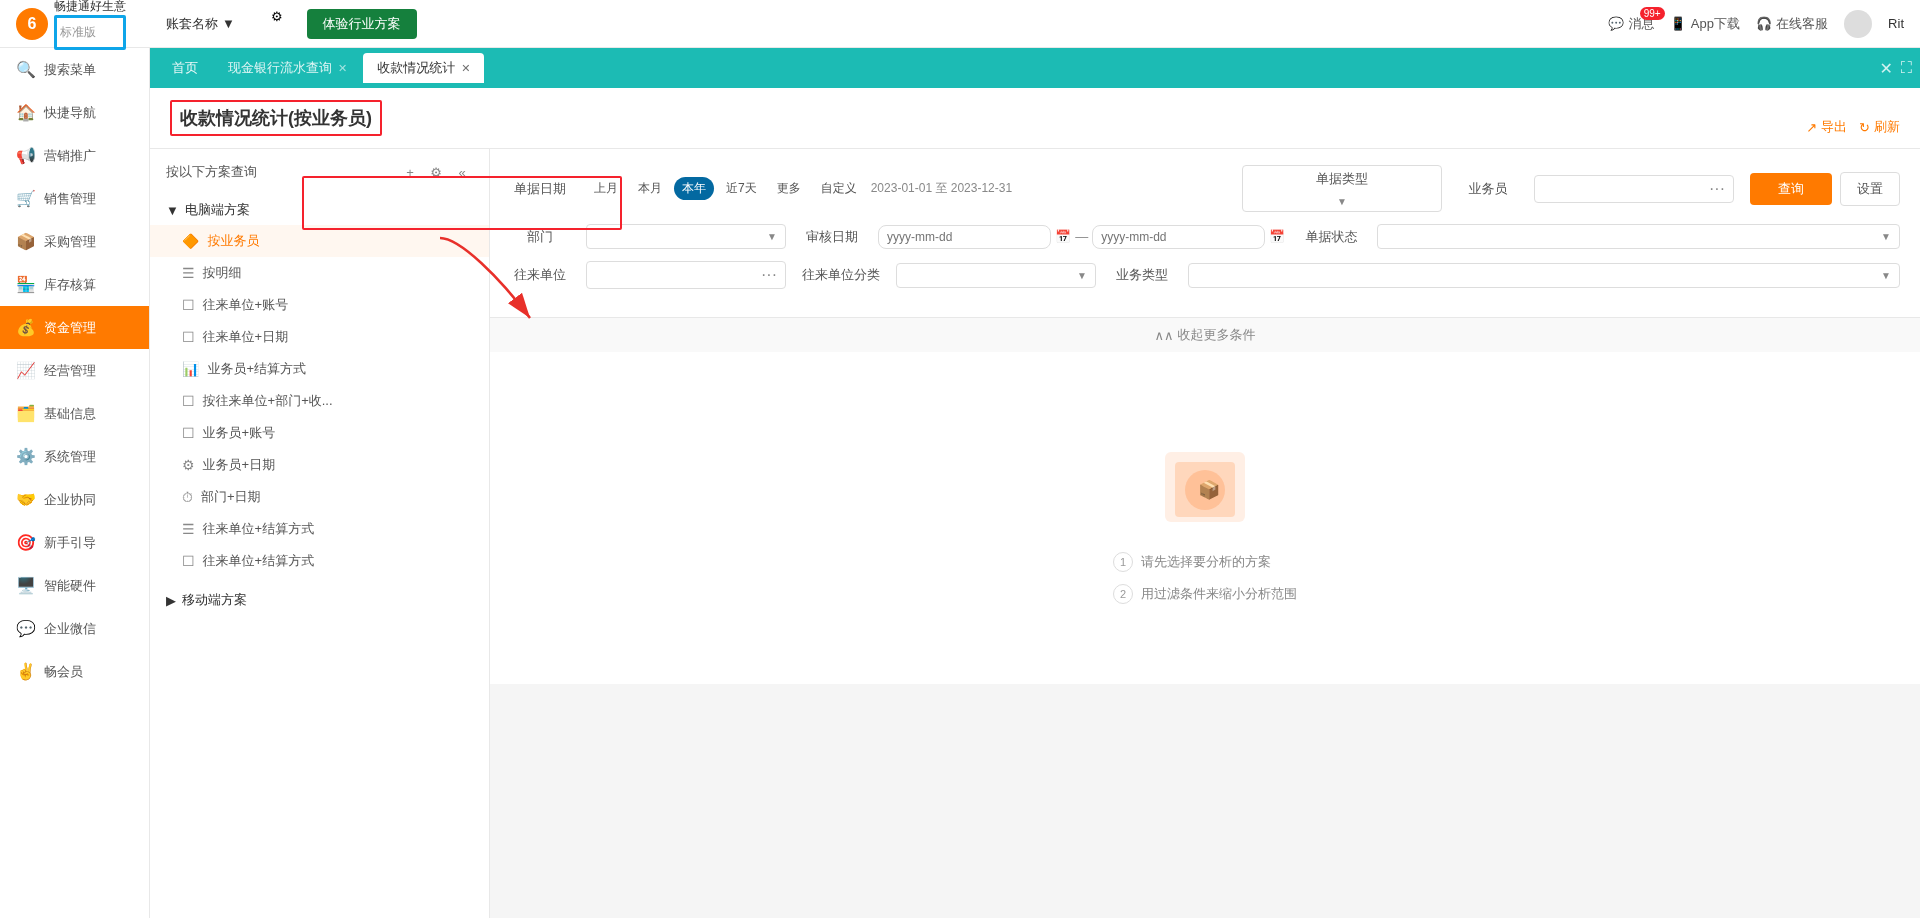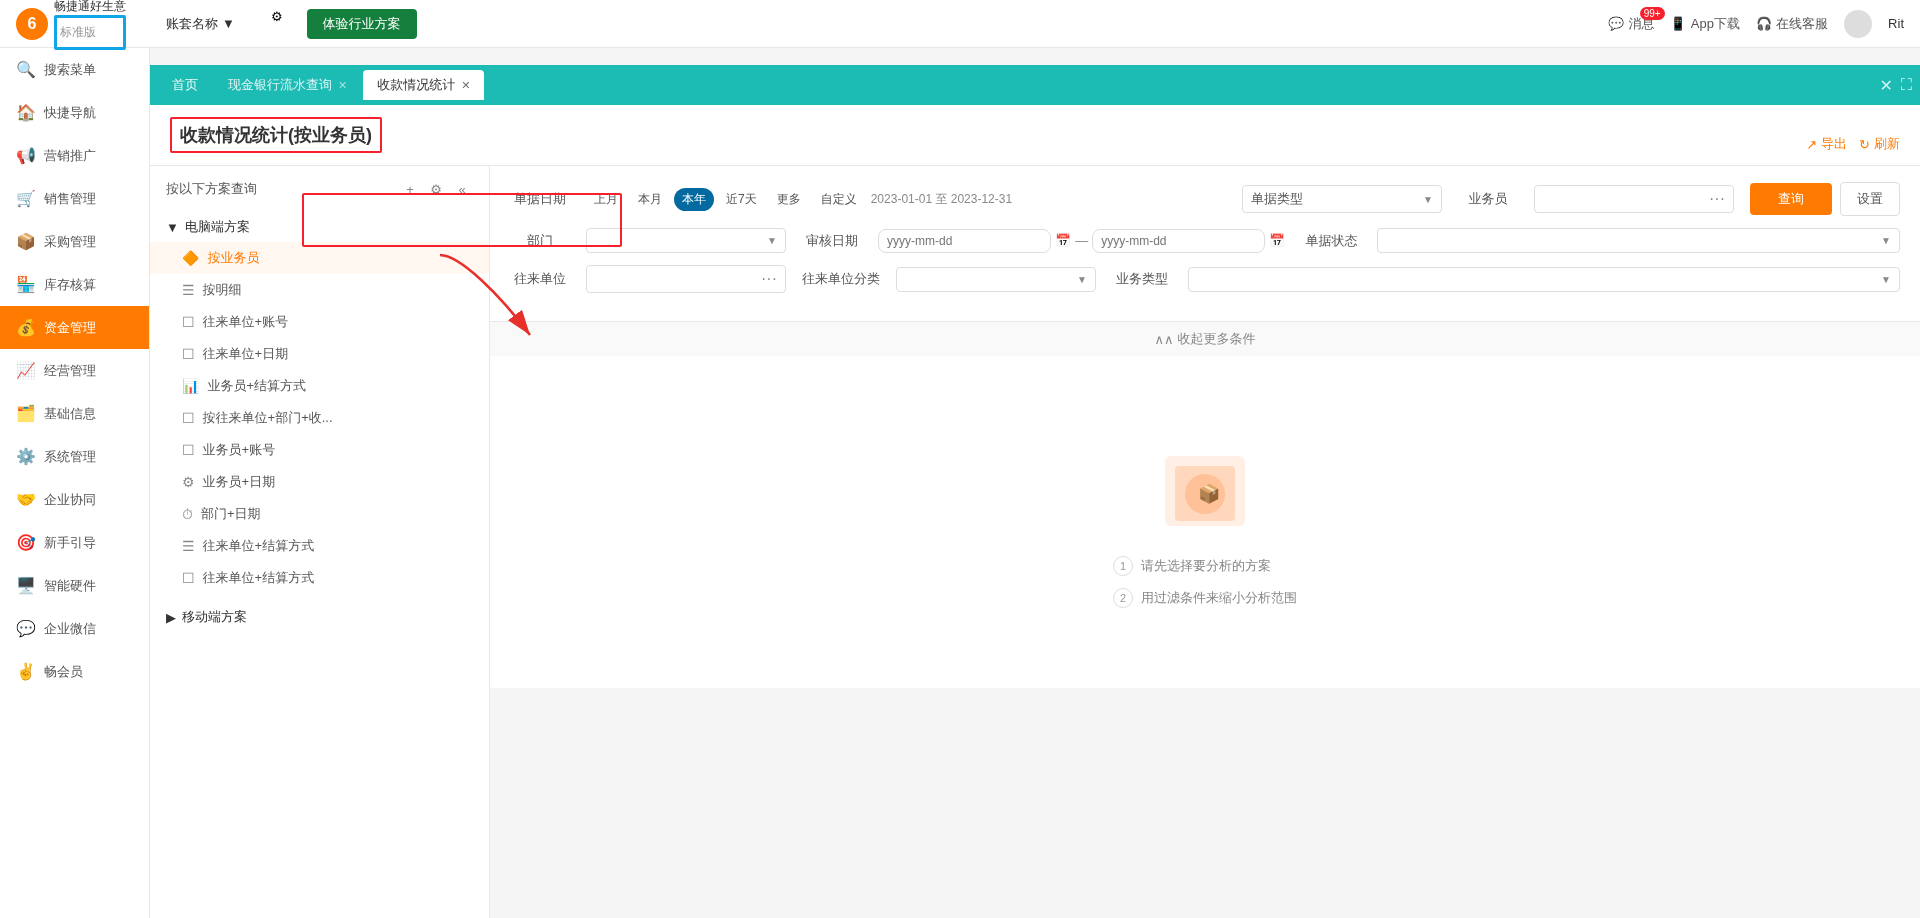--- a/index.html
+++ b/index.html
@@ -80,21 +80,20 @@
     }
 
     
     .tab-bar {
       background: #1cbbb4;
       display: flex;
       align-items: center;
       height: 40px;
       padding: 0 8px;
       gap: 2px;
-      margin-top: 17px;
     }
     .tab {
       display: flex; align-items: center; gap: 6px;
       padding: 6px 14px;
       color: rgba(255,255,255,0.85);
       cursor: pointer;
       border-radius: 4px 4px 0 0;
       font-size: 13px;
     }
     .tab.active { background: #fff; color: #333; }
@@ -495,21 +494,21 @@
                   <span class="date-tab">上月</span>
                   <span class="date-tab">本月</span>
                   <span class="date-tab active">本年</span>
                   <span class="date-tab">近7天</span>
                   <span class="date-tab">更多</span>
                   <span class="date-tab">自定义</span>
                 </div>
                 <span class="date-range-text">2023-01-01 至 2023-12-31</span>
               </div>
 
-              <div class="filter-select" style="min-width:200px;">
+              <div class="filter-select" style="min-width:200px;flex-direction:column;">
                 <span>单据类型</span>
                 <span class="caret">▼</span>
               </div>
 
               <span class="filter-label">业务员</span>
               <div class="filter-select" style="min-width:200px;">
                 <span>&nbsp;</span>
                 <span class="more-dots">···</span>
               </div>
 

